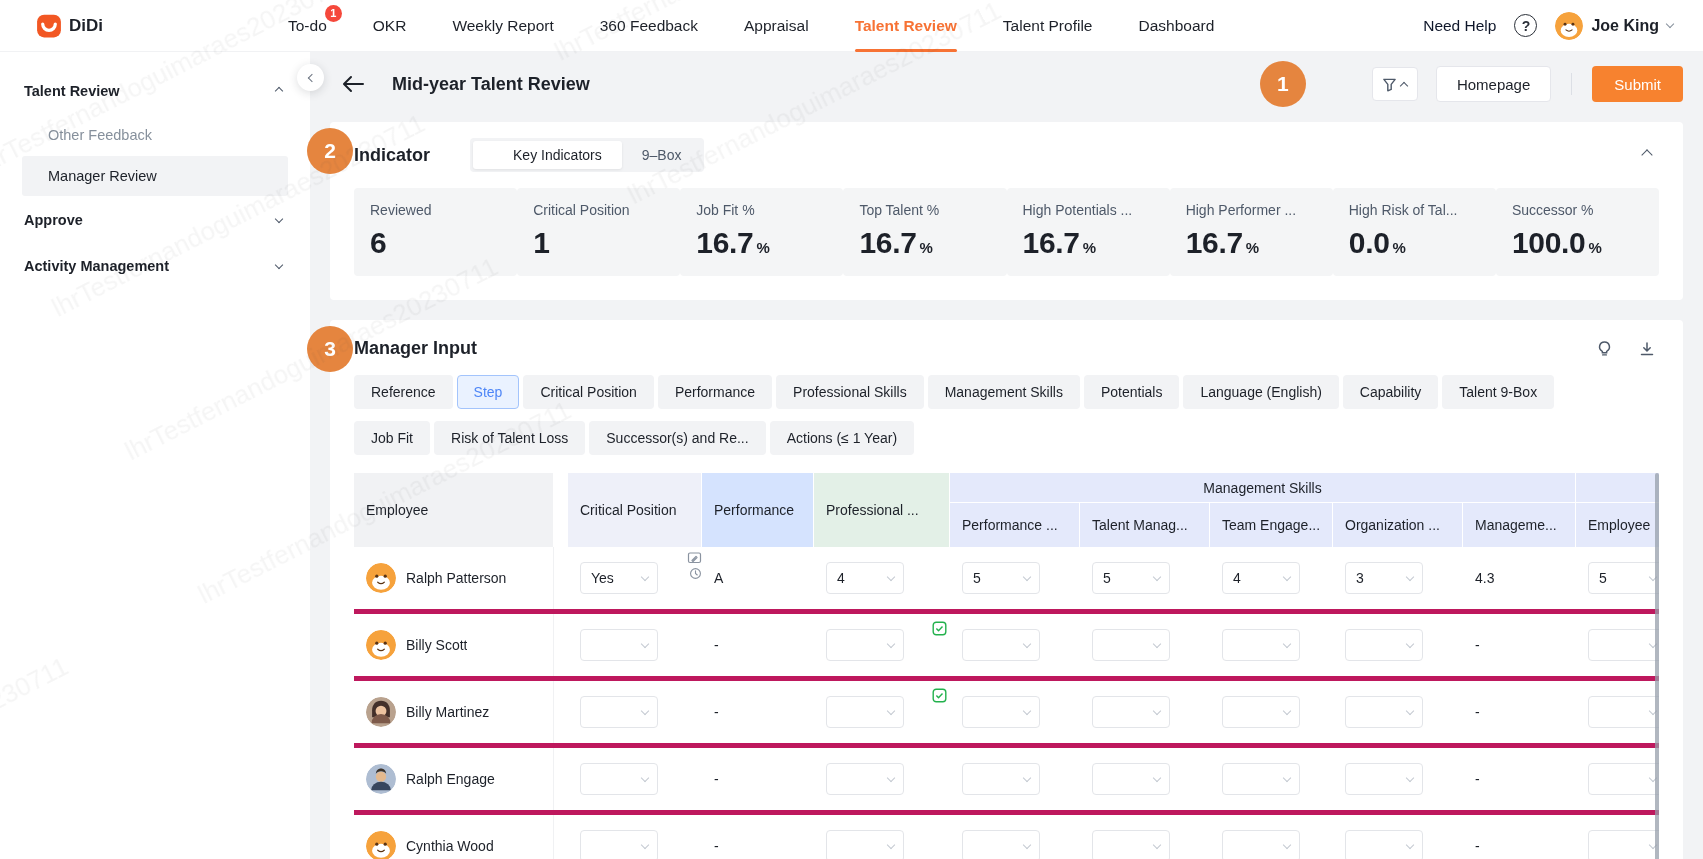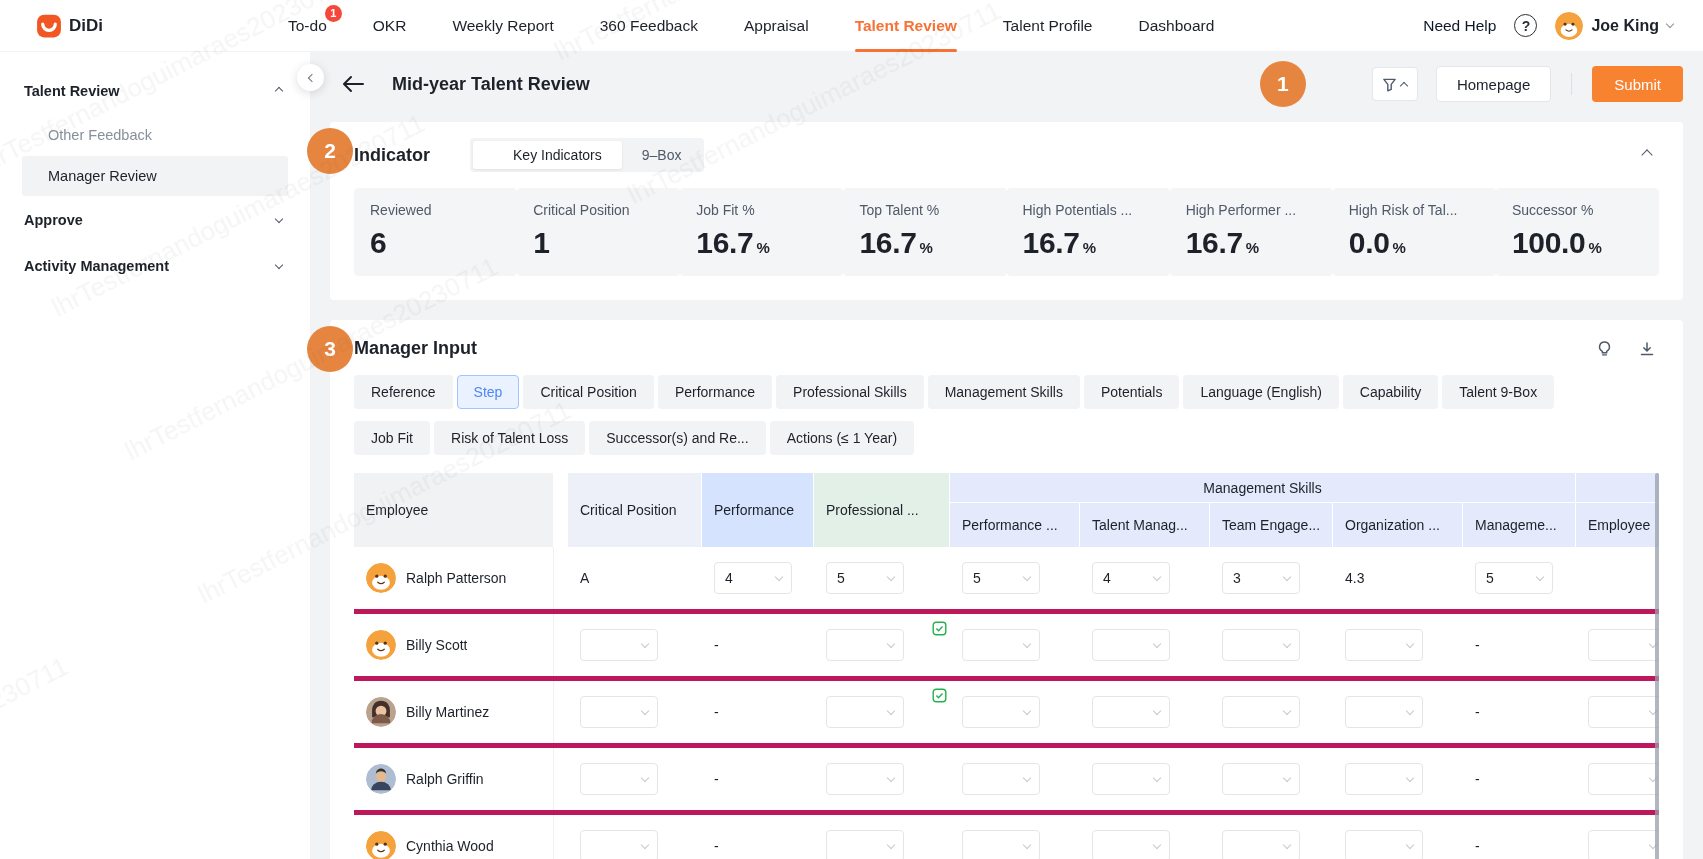--- a/index.html
+++ b/index.html
@@ -343,20 +343,36 @@
               <svg class="av30" viewBox="0 0 32 32">
                   <circle cx="16" cy="16" r="16" fill="#f6a23c"></circle>
                   <ellipse cx="16" cy="21" rx="9.5" ry="7.5" fill="#fff"></ellipse>
                   <circle cx="11.5" cy="14" r="1.7" fill="#5b3312"></circle>
                   <circle cx="20.5" cy="14" r="1.7" fill="#5b3312"></circle>
                   <path d="M12.5 20.5q3.5 3 7 0" stroke="#5b3312" stroke-width="1.3" fill="none" stroke-linecap="round"></path>
                 </svg>
               <span class="emp-name">Ralph Patterson</span>
             </div>
             <div class="td td-gap"></div>
+            <div class="td">
+              <div class="sel">
+                  <span class="sel-val">Yes</span>
+                  <span class="ch down sm"></span>
+                </div>
+              <div class="note-icons">
+                <svg width="15" height="15" viewBox="0 0 15 15" fill="none" stroke="#8a93a0" stroke-width="1.2" stroke-linejoin="round">
+                    <rect x="1.5" y="2" width="12" height="9.5" rx="1.5"></rect>
+                    <path d="M5 9.5l4-4 1 1-4 4z"></path>
+                  </svg>
+                <svg width="13" height="13" viewBox="0 0 14 14" fill="none" stroke="#8a93a0" stroke-width="1.2" stroke-linecap="round">
+                    <circle cx="7" cy="7" r="5.3"></circle>
+                    <path d="M7 4.2V7l1.9 1.6"></path>
+                  </svg>
+              </div>
+            </div>
             <div class="td">A</div>
             <div class="td">
               <div class="sel">
                   <span class="sel-val">4</span>
                   <span class="ch down sm"></span>
                 </div>
             </div>
             <div class="td">
                 <div class="sel">
                   <span class="sel-val">5</span>
@@ -514,21 +530,21 @@
           </div>
 
           <div class="trow">
             <div class="td td-emp">
               <svg class="av30" viewBox="0 0 32 32">
                   <circle cx="16" cy="16" r="16" fill="#aebdd2"></circle>
                   <circle cx="16" cy="13.5" r="5.5" fill="#e4b98e"></circle>
                   <path d="M10.5 10.5c0-3.2 2.5-5.6 5.5-5.6s5.5 2.4 5.5 5.6c-1-1.8-3-2.8-5.5-2.8s-4.5 1-5.5 2.8z" fill="#3a3129"></path>
                   <path d="M5.5 28a10.5 9 0 0 1 21 0z" fill="#37465e"></path>
                 </svg>
-              <span class="emp-name">Ralph Griffin</span>
+              <span class="emp-name">Ralph Engage</span>
             </div>
             <div class="td td-gap"></div>
             <div class="td">
                 <div class="sel">
                   <span class="sel-val"></span>
                   <span class="ch down sm"></span>
                 </div>
               </div>
             <div class="td">-</div>
             <div class="td">

